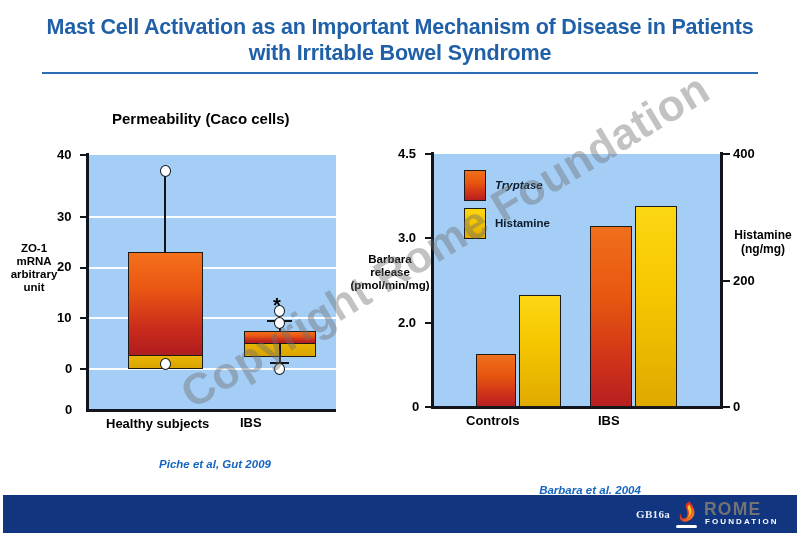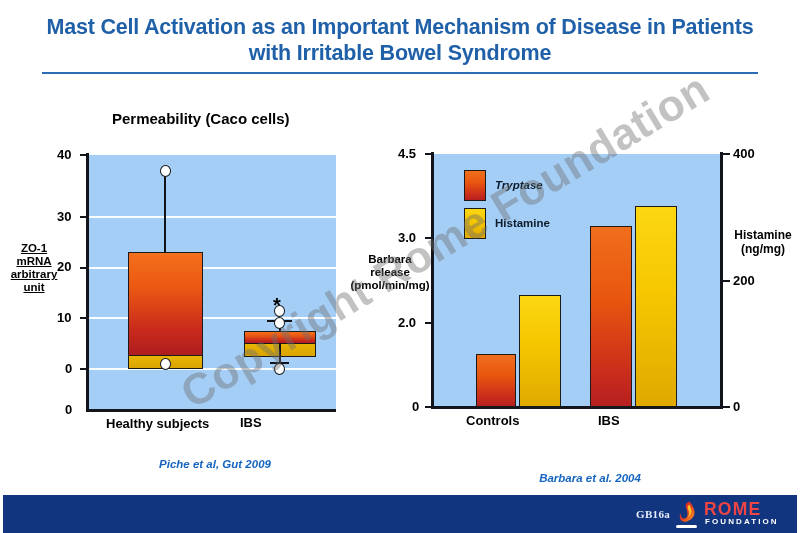--- a/index.html
+++ b/index.html
@@ -213,21 +213,21 @@
     right: 12px;
     top: 500px;
     width: 112px;
     height: 30px;
   }
   .logo-flame { position: absolute; left: 0; top: 1px; width: 24px; height: 28px; }
   .logo-text {
     position: absolute;
     left: 28px;
     top: 0px;
-    color: #ef4444;
+    color: #737373;
     font-weight: bold;
     font-size: 17.5px;
     letter-spacing: 1.2px;
     line-height: 18px;
   }
   .logo-sub {
     position: absolute;
     left: 29px;
     top: 17px;
     color: #FFFFFF;
@@ -272,21 +272,21 @@
   <div class="tick" style="left:80px; top:317px;"></div>
   <div class="tick" style="left:80px; top:368px;"></div>
 
   <div class="tick-label" style="left:57px; top:147px;">40</div>
   <div class="tick-label" style="left:57px; top:209px;">30</div>
   <div class="tick-label" style="left:57px; top:259px;">20</div>
   <div class="tick-label" style="left:57px; top:310px;">10</div>
   <div class="tick-label" style="left:65px; top:361px;">0</div>
   <div class="tick-label" style="left:65px; top:402px;">0</div>
 
-  <div class="axis-title" style="left:8px; top:242px; width:52px;text-decoration:underline;">
+  <div class="axis-title" style="left:8px; top:242px; width:52px;">
     <span>ZO-1 mRNA arbitrary unit</span>
   </div>
 
   <div class="boxfill" style="left:128px; top:252px; width:75px; height:104px;"></div>
   <div class="boxfill-yellow" style="left:128px; top:355px; width:75px; height:14px;"></div>
   <div class="whisker-v" style="left:164px; top:173px; height:80px;"></div>
   <div class="dot" style="left:160px; top:165px;"></div>
   <div class="dot" style="left:160px; top:358px;"></div>
 
   <div class="boxfill" style="left:244px; top:331px; width:72px; height:13px;"></div>
@@ -349,21 +349,21 @@
 
   <div class="bar-tryptase" style="left:476px; top:354px; width:40px; height:53px;"></div>
   <div class="bar-histamine" style="left:519px; top:295px; width:42px; height:112px;"></div>
 
   <div class="bar-ibs-tryptase bar-tryptase" style="left:590px; top:226px; width:42px; height:181px;"></div>
   <div class="bar-ibs-histamine bar-histamine" style="left:635px; top:206px; width:42px; height:201px;"></div>
 
   <div class="cat-label" style="left:466px; top:413px; width:110px;">Controls</div>
   <div class="cat-label" style="left:598px; top:413px; width:80px;">IBS</div>
 
-  <div class="citation" style="left:470px; top:472px; width:240px;">Barbara et al. 2004</div>
+  <div class="citation" style="left:470px; top:484px; width:240px;">Barbara et al. 2004</div>
 </div>
 
 <div class="watermark">Copyright Rome Foundation</div>
 
 <div class="footer-bar"></div>
 <div class="footer-code">GB16a</div>
 
 <div class="logo-wrap">
   <svg class="logo-flame" viewBox="0 0 24 28">
     <defs>

